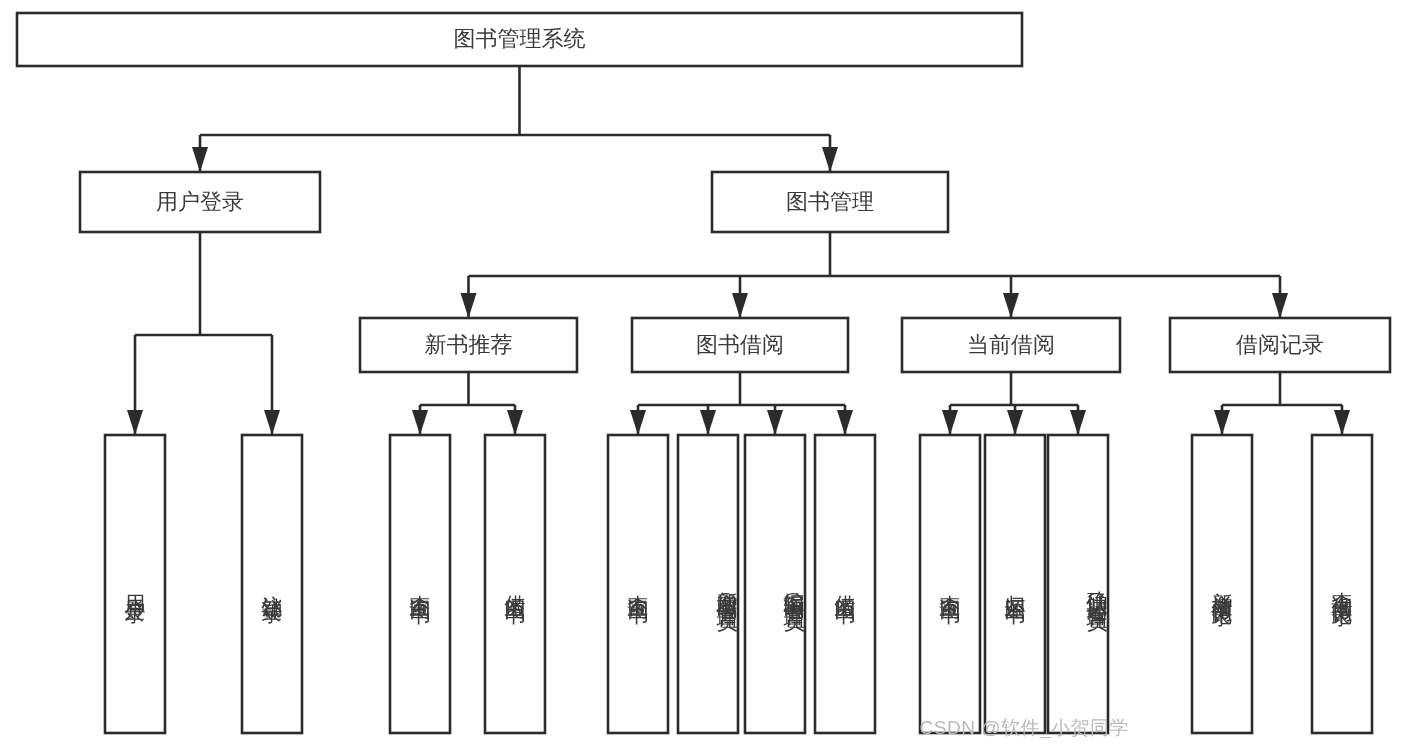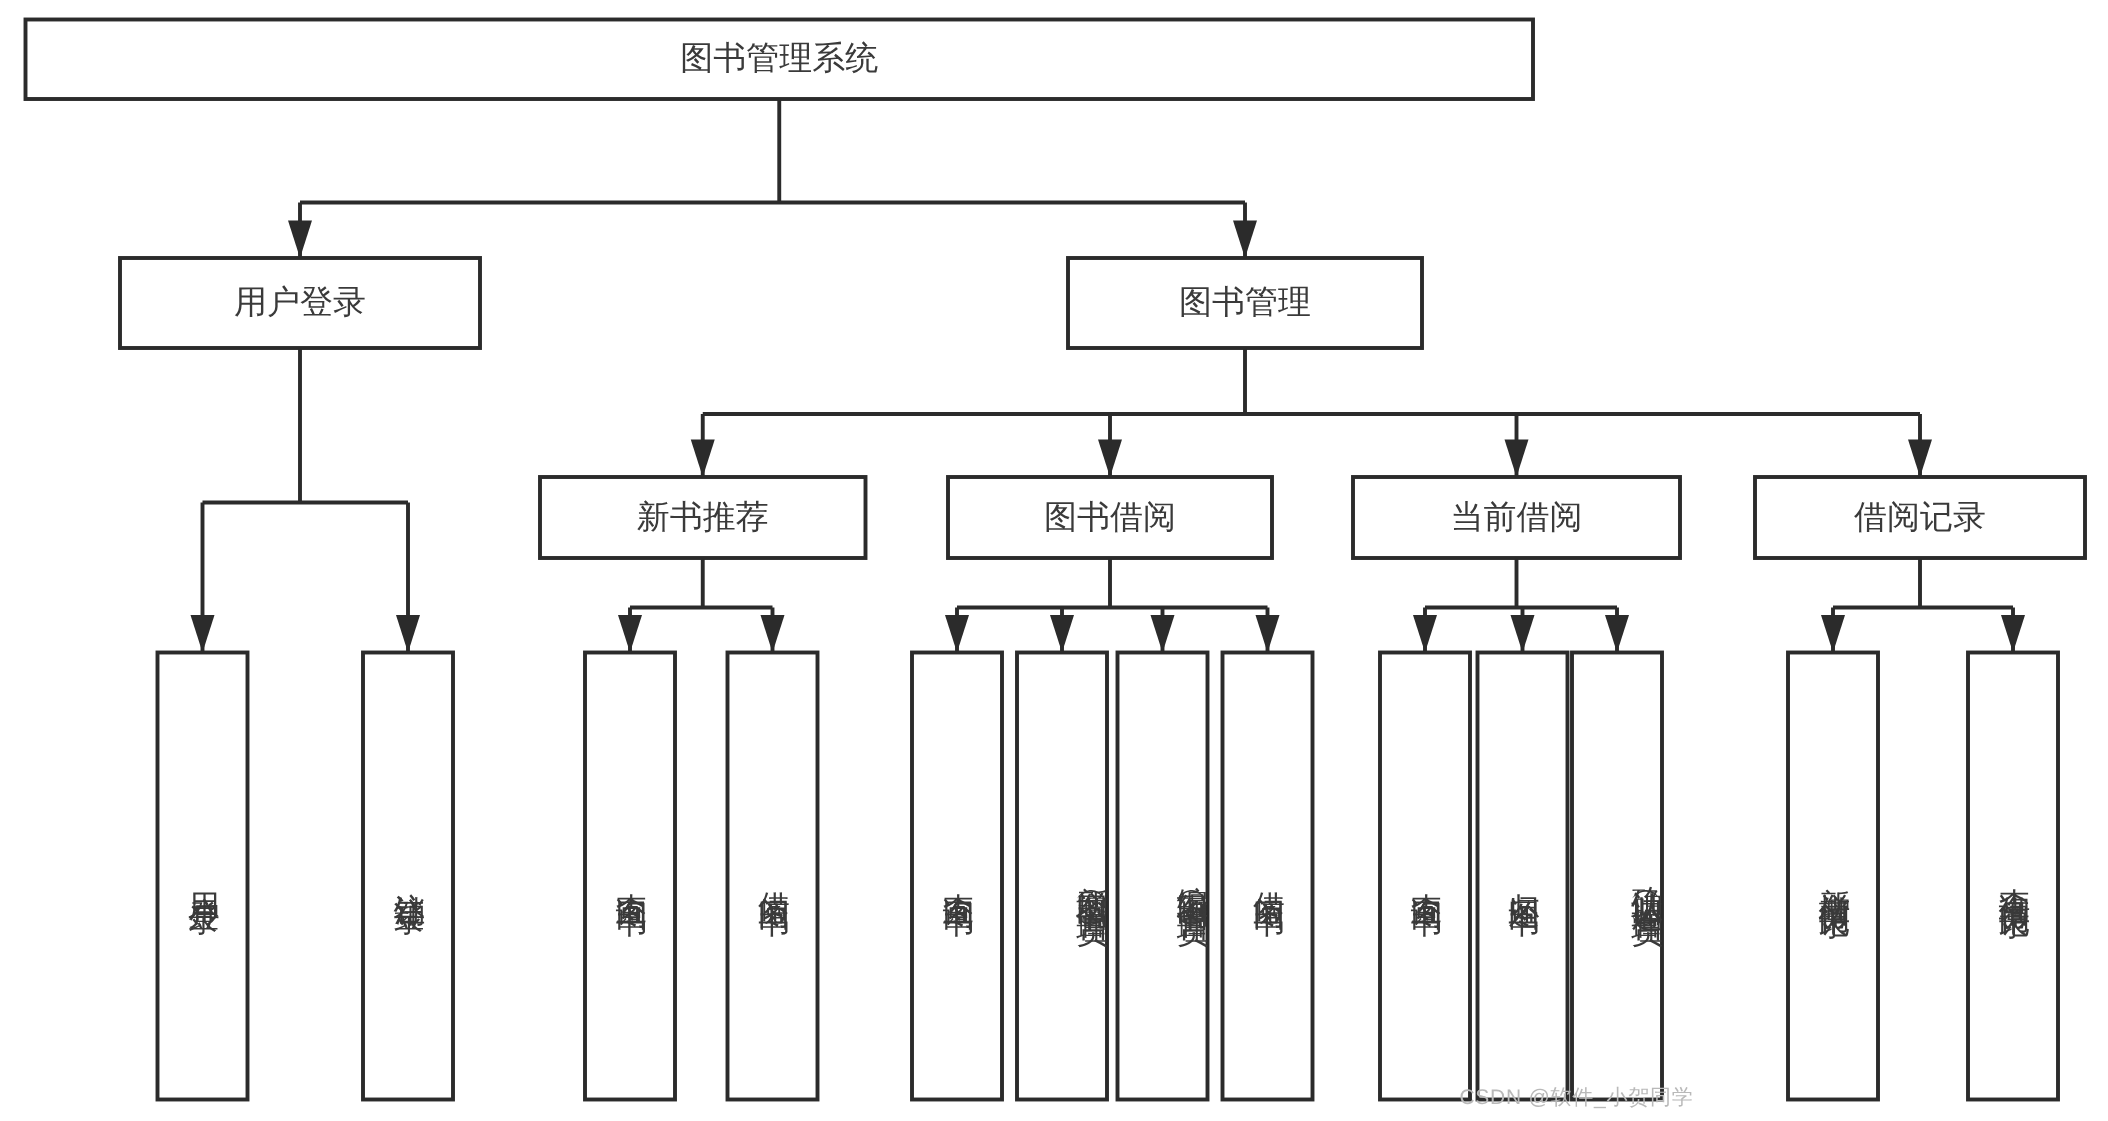--- a/index.html
+++ b/index.html
@@ -71,21 +71,21 @@
   .leaf-label.top {
     display: flex;
     align-items: flex-start;
     justify-content: center;
   }
   .watermark {
     position: absolute;
     right: 8px;
     bottom: 6px;
     font-family: "Liberation Sans", "DejaVu Sans", sans-serif;
-    font-size: 14px;
+    font-size: 19px;
     color: #b9b9b9;
     letter-spacing: 0.5px;
     white-space: nowrap;
   }
 </style>
 </head>
 <body>
 
 <div id="diagram-root">
 

